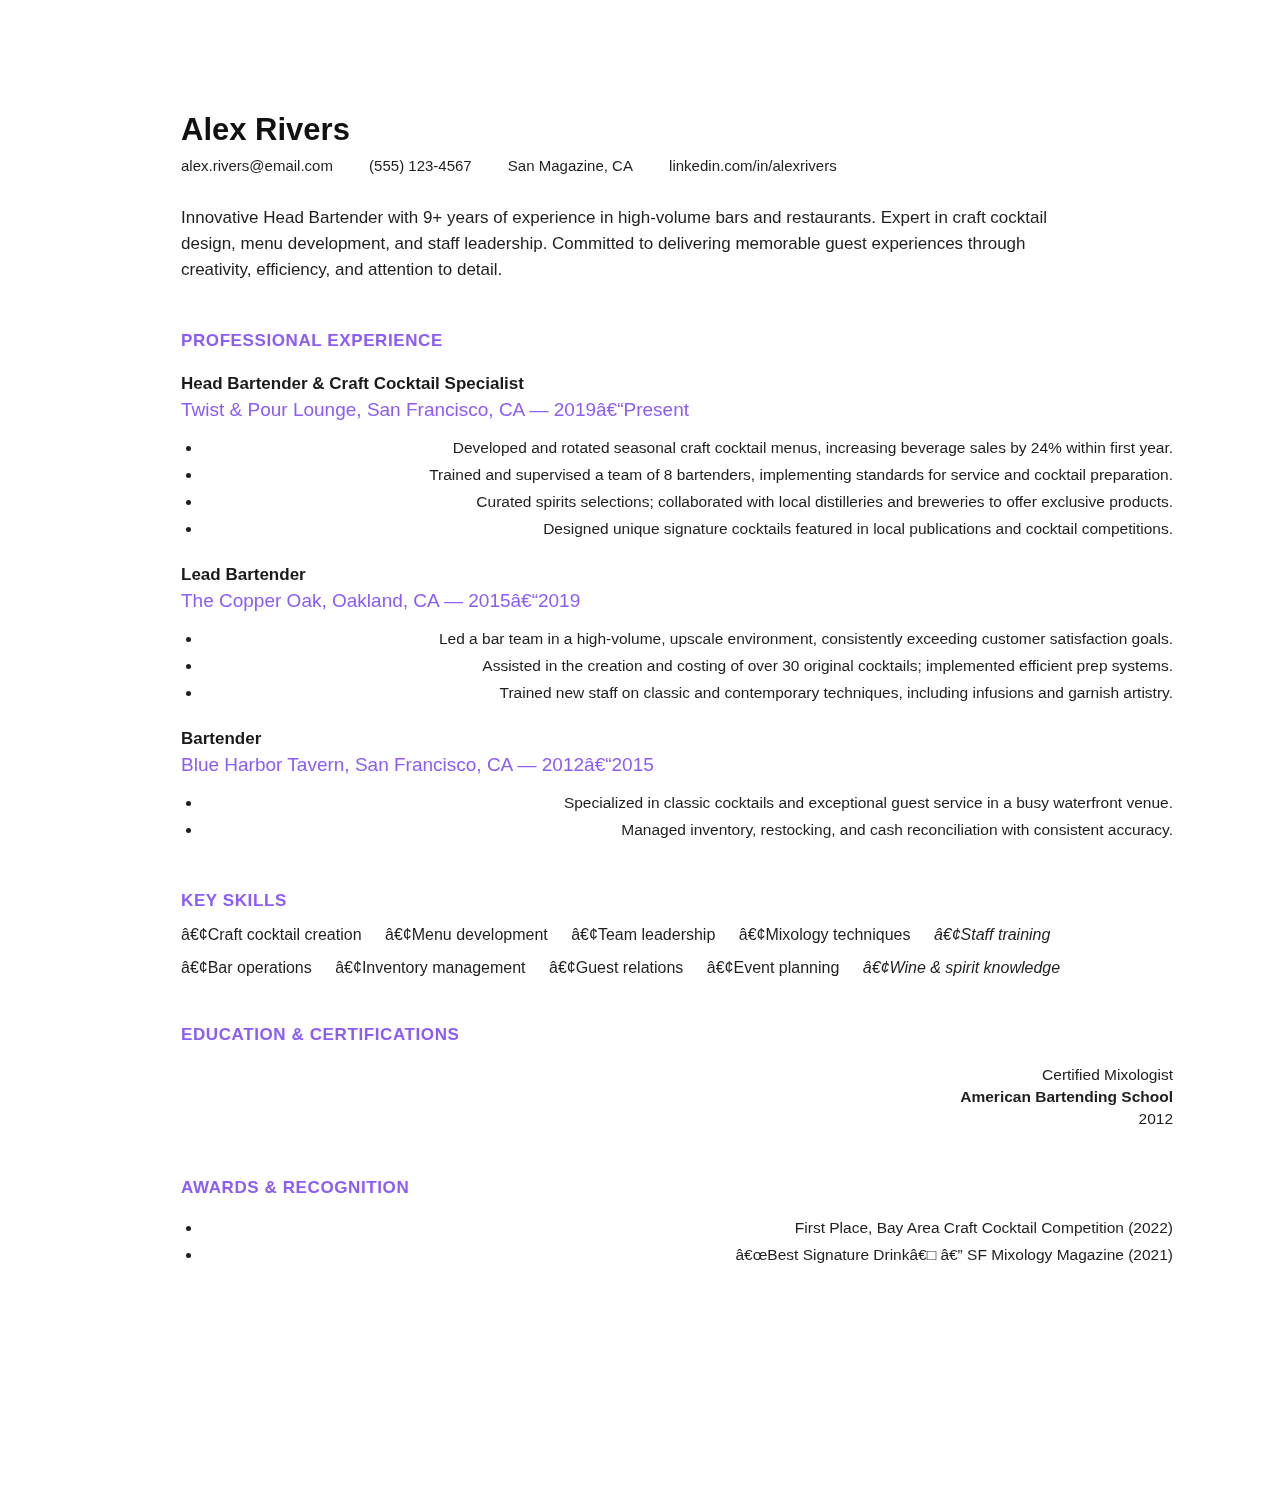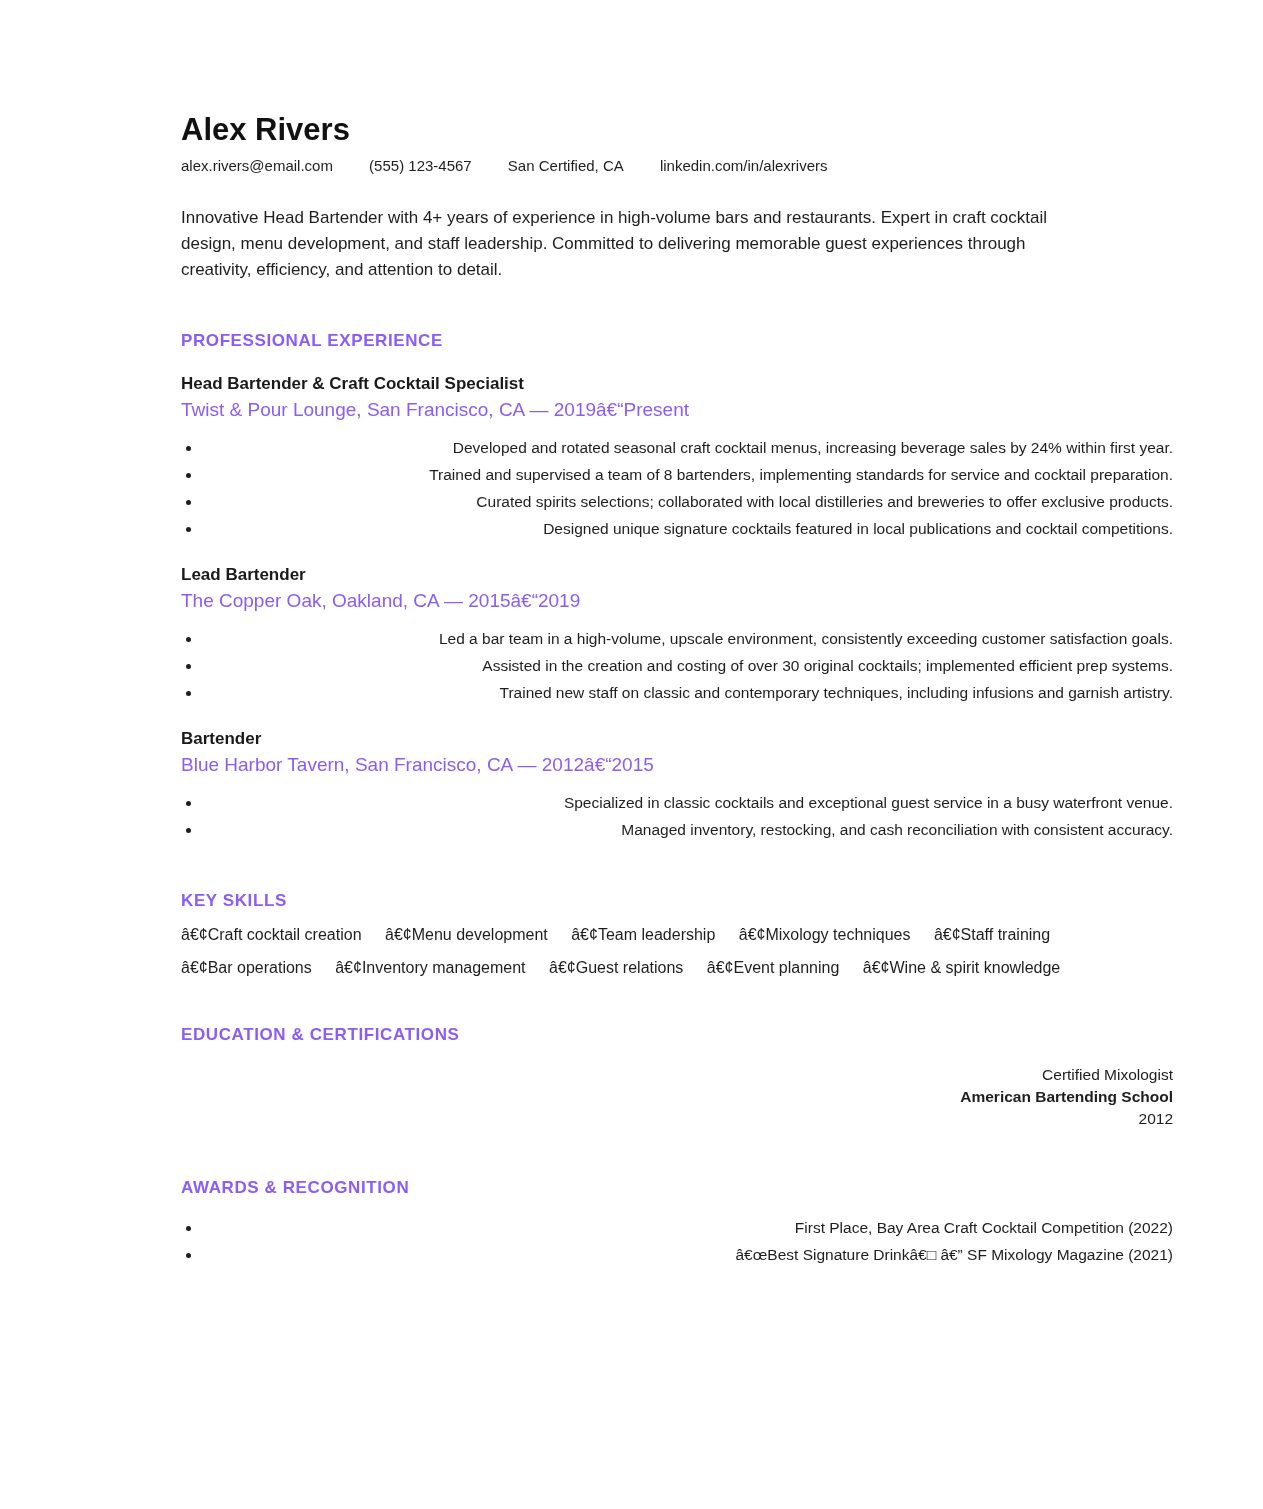--- a/index.html
+++ b/index.html
@@ -65,40 +65,40 @@
     padding-left: 6px;
     color: #1e1e1e;
     text-align: right;
   }
   .skills-line {
     margin-top: 15px;
     font-size: 16px;
     color: #1e1e1e;
   }
   .skills-line .skill-item { margin-right: 19px; display: inline-block; }
-  .skills-line .skill-item:last-child { margin-right: 0; }
+  .skills-line .skill-item:last-child { margin-right: 0; font-style: italic; }
   .edu-entry { margin-top: 19px; font-size: 15.5px; line-height: 22px; text-align: right; }
   .edu-entry .edu-org { font-weight: 700; }
   section { display: block; }
 </style>
 </head>
 <body>
 
 <div class="page">
 
   <h1 class="name">Alex Rivers</h1>
 
   <div class="contact-line">
     <span class="contact-item">alex.rivers@email.com</span>
     <span class="contact-item">(555) 123-4567</span>
-    <span class="contact-item">San Certified, CA</span>
+    <span class="contact-item">San Magazine, CA</span>
     <span class="contact-item">linkedin.com/in/alexrivers</span>
   </div>
 
-  <p class="summary">Innovative Head Bartender with 4+ years of experience in high-volume bars and restaurants. Expert in craft cocktail design, menu development, and staff leadership. Committed to delivering memorable guest experiences through creativity, efficiency, and attention to detail.</p>
+  <p class="summary">Innovative Head Bartender with 9+ years of experience in high-volume bars and restaurants. Expert in craft cocktail design, menu development, and staff leadership. Committed to delivering memorable guest experiences through creativity, efficiency, and attention to detail.</p>
 
   <section>
     <h2 class="section-title">PROFESSIONAL EXPERIENCE</h2>
 
     <div>
       <h3 class="job-title">Head Bartender &amp; Craft Cocktail Specialist</h3>
       <div class="job-meta">Twist &amp; Pour Lounge, San Francisco, CA — 2019â€“Present</div>
       <ul class="bullet-list">
         <li>Developed and rotated seasonal craft cocktail menus, increasing beverage sales by 24% within first year.</li>
         <li>Trained and supervised a team of 8 bartenders, implementing standards for service and cocktail preparation.</li>

